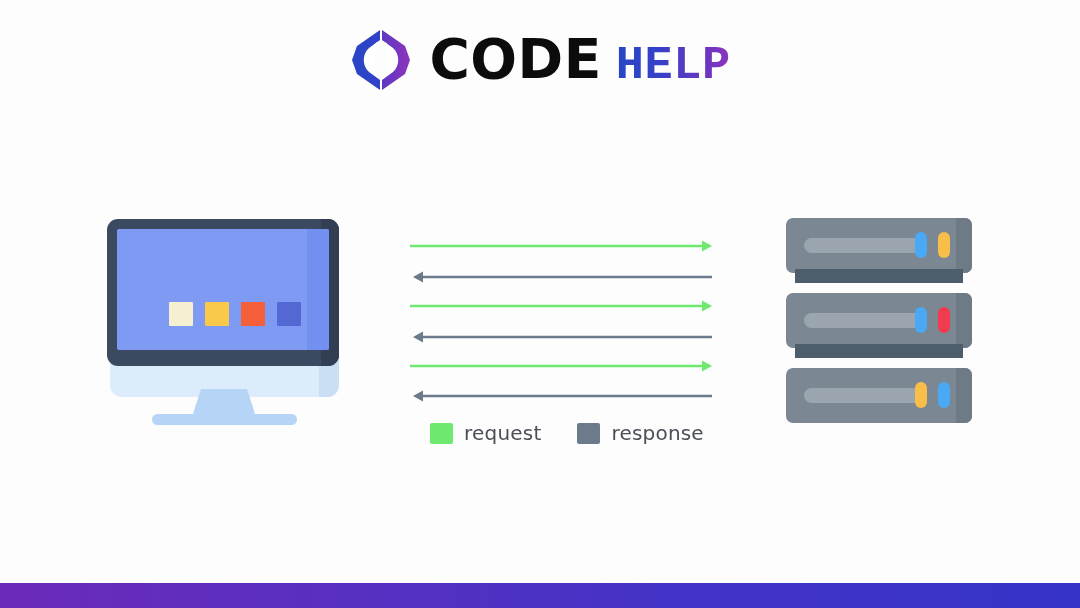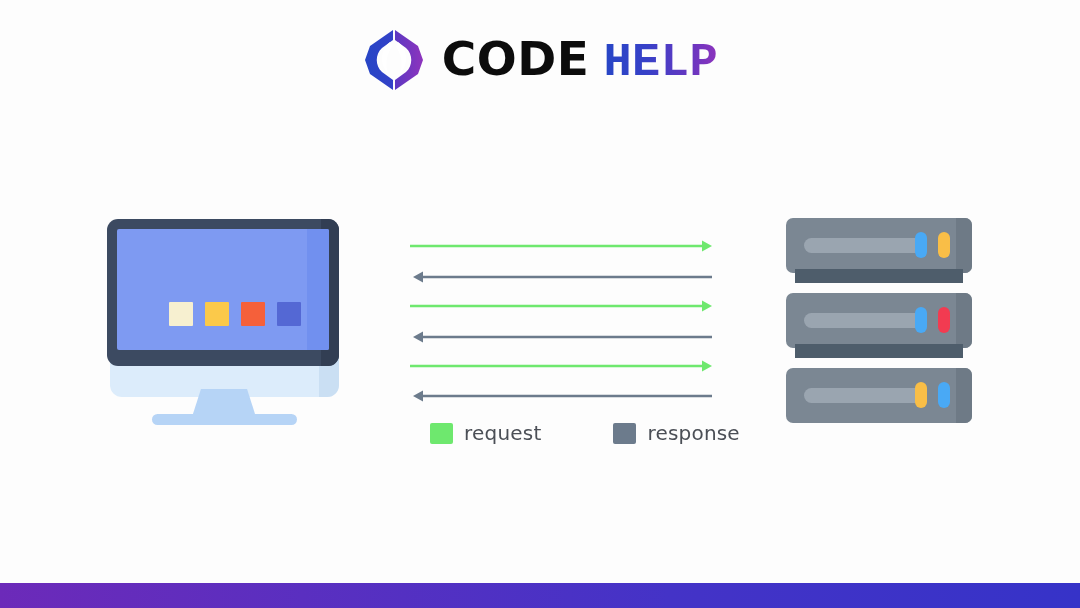--- a/index.html
+++ b/index.html
@@ -40,21 +40,21 @@
     display: block;
   }
   .brand-wordmark {
     display: flex;
     align-items: baseline;
     gap: 14px;
     line-height: 1;
   }
   .word-code {
     font-family: "DejaVu Sans", sans-serif;
-    font-size: 47px;
+    font-size: 55px;
     font-weight: bold;
     letter-spacing: 0.5px;
     color: #0c0c0c;
   }
   .word-help {
     font-family: Liberation Mono, monospace;
     font-size: 47px;
     font-weight: bold;
     letter-spacing: 0.5px;
     background-image: linear-gradient(90deg, #2746c6 0%, #3741c8 38%, #6a36c0 78%, #8e34bd 100%);
@@ -180,21 +180,21 @@
     display: flex;
     align-items: center;
     gap: 0px;
   }
   .legend-entry {
     display: flex;
     align-items: center;
     gap: 11px;
     margin-right: 36px;
   }
-  .legend-entry:last-child { margin-right: 0; margin-left: 36px; }
+  .legend-entry:last-child { margin-right: 0; }
   .legend-swatch {
     width: 23px;
     height: 21px;
     border-radius: 2px;
     flex: 0 0 auto;
   }
   .legend-label {
     font-family: "DejaVu Sans", sans-serif;
     font-size: 20px;
     color: #4b4f56;

